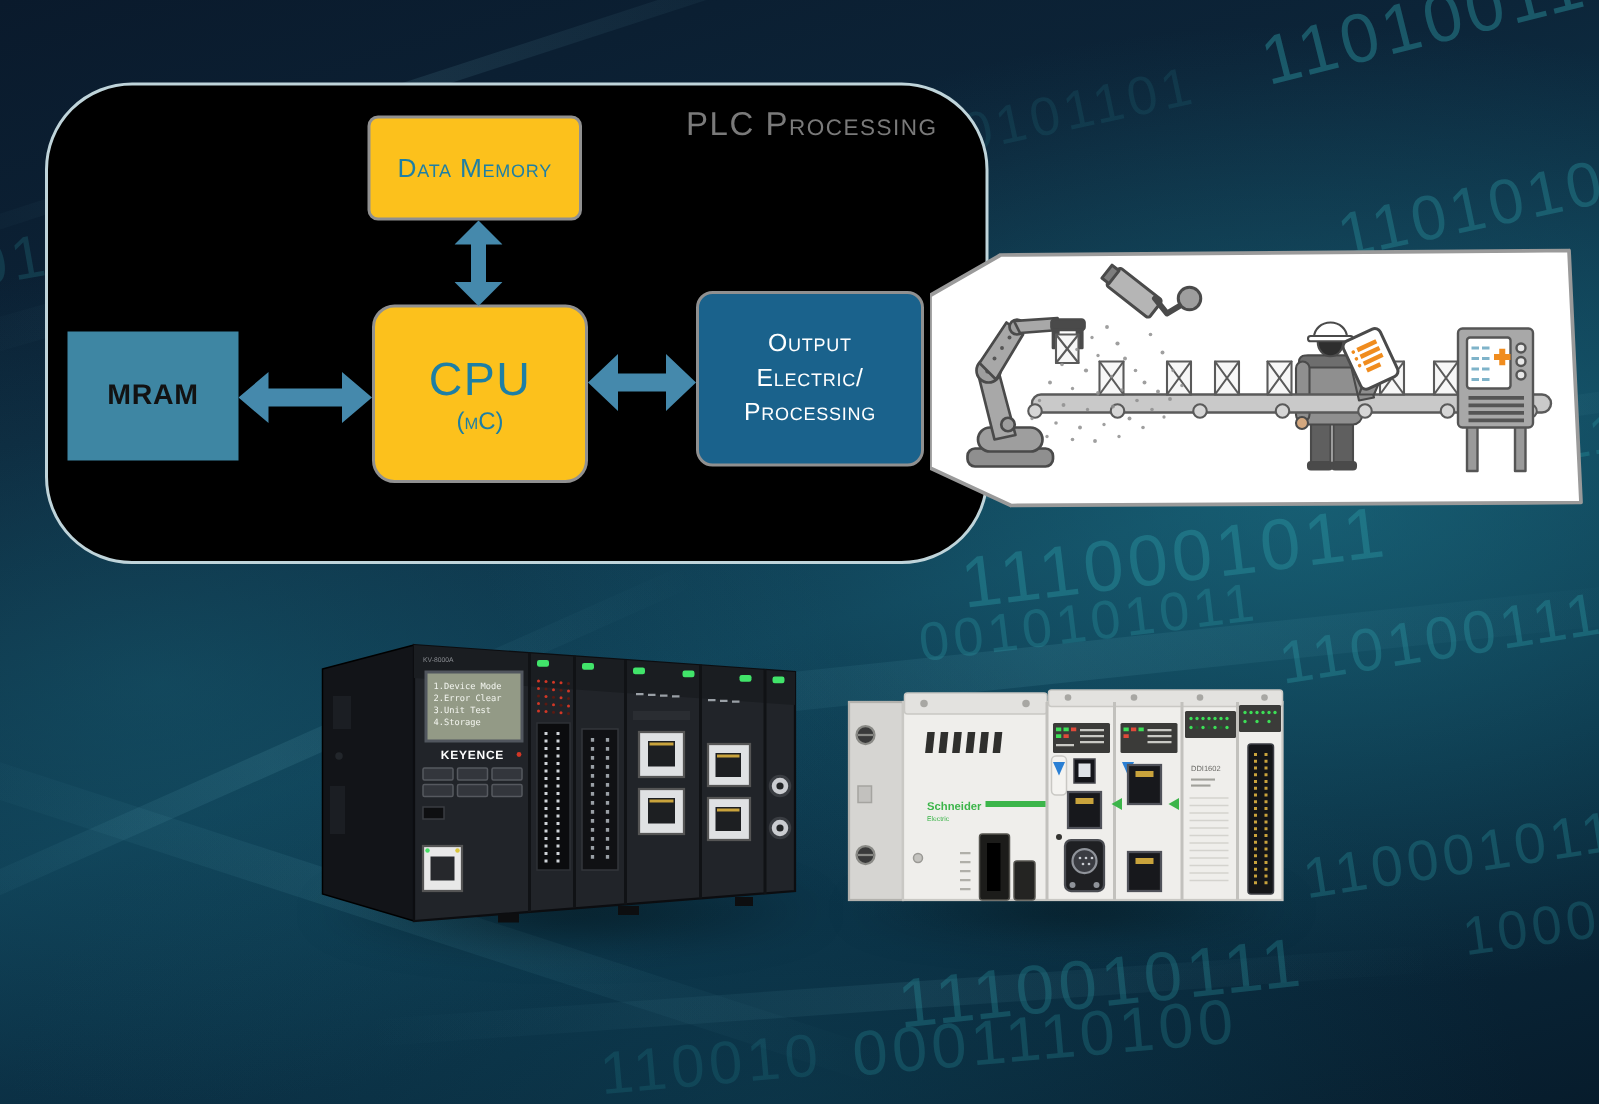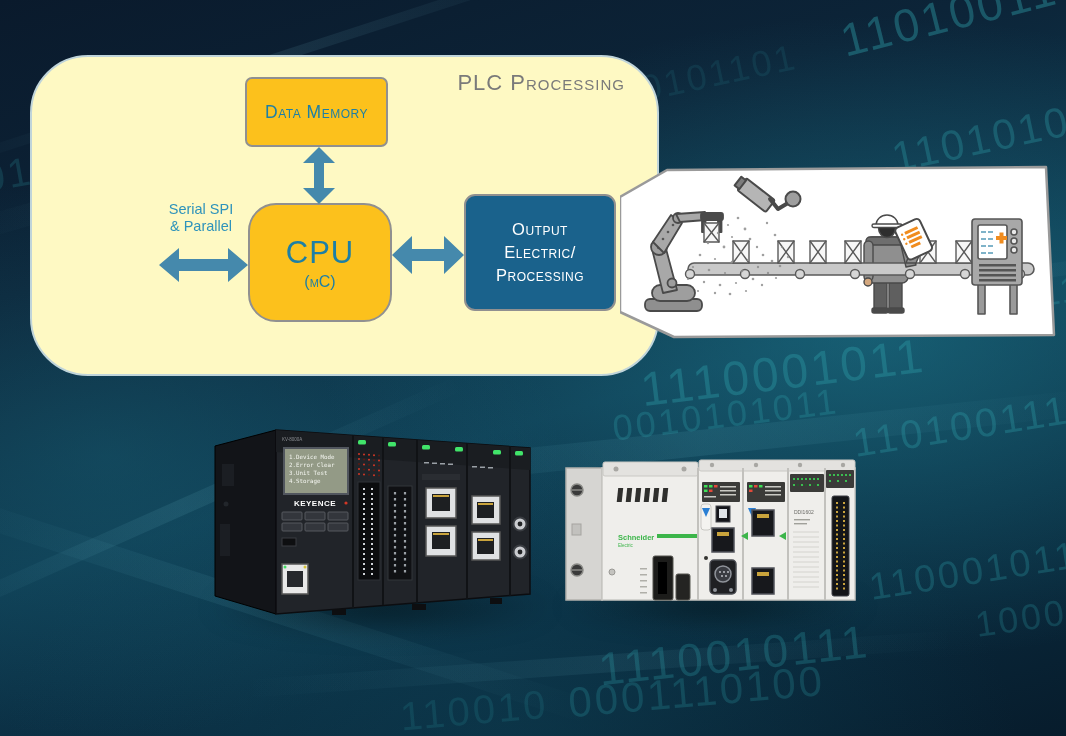--- a/index.html
+++ b/index.html
@@ -42,32 +42,32 @@
   .b6 {left:852px;top:404px;font-size:40px;transform:rotate(-9deg);opacity:.32;}
   .b7 {left:868px;top:548px;font-size:38px;transform:rotate(-9deg);opacity:.28;}
   .b8 {left:975px;top:596px;font-size:36px;transform:rotate(-8deg);opacity:.24;}
   .b9 {left:598px;top:628px;font-size:46px;transform:rotate(-6deg);opacity:.28;}
   .b10{left:568px;top:668px;font-size:42px;transform:rotate(-5deg);opacity:.24;}
   .b11{left:-18px;top:148px;font-size:40px;transform:rotate(-10deg);opacity:.20;}
   .b12{left:400px;top:688px;font-size:40px;transform:rotate(-5deg);opacity:.16;}
   .b13{left:640px;top:52px;font-size:36px;transform:rotate(-12deg);opacity:.12;}
   
   .panel{position:absolute;left:30px;top:55px;width:625px;height:317px;z-index:2;
-    background:#fef9c3;border:2px solid #bfd4da;border-radius:58px;}
+    background:#000000;border:2px solid #bfd4da;border-radius:58px;}
   .panel-title{position:absolute;right:32px;top:13px;font-size:22px;color:#7a7a7a;
     font-variant:small-caps;letter-spacing:1px;}
   .blk{position:absolute;display:flex;flex-direction:column;align-items:center;
     justify-content:center;text-align:center;box-sizing:border-box;}
   .blk-datamem{left:213px;top:20px;width:143px;height:70px;background:#fcc11c;
     border:2px solid #909090;border-radius:7px;color:#1d7fa5;font-size:17.5px;
     font-variant:small-caps;line-height:1.3;letter-spacing:.5px;}
   .blk-mram{left:13px;top:164px;width:114px;height:86px;background:#3e86a3;
     color:#121212;font-weight:bold;font-size:19px;letter-spacing:.5px;}
   .blk-cpu{left:216px;top:146px;width:144px;height:119px;background:#fcc11c;
-    border:2px solid #909090;border-radius:28px;color:#1d7fa5;}
+    border:2px solid #909090;border-radius:15px;color:#1d7fa5;}
   .blk-cpu .cpu-main{font-size:31px;font-variant:small-caps;letter-spacing:1px;}
   .blk-cpu .cpu-sub{font-size:16px;font-variant:small-caps;margin-top:2px;}
   .blk-output{left:432px;top:137px;width:152px;height:117px;background:#1a628c;
     border:2px solid #909090;border-radius:11px;color:#ffffff;font-size:16.5px;
     font-variant:small-caps;line-height:1.4;letter-spacing:.5px;}
   .bus-label{position:absolute;left:112px;top:144px;width:114px;text-align:center;
     color:#2e93bb;font-size:14.5px;line-height:1.2;}
   .arrow{position:absolute;}
   .ar1{left:127px;top:191px;}
   .ar2{left:360px;top:179px;}
@@ -108,36 +108,33 @@
 <span class="bin b10">0001110100</span>
 <span class="bin b11">0110</span>
 <span class="bin b12">110010</span>
 <span class="bin b13">0101101</span>
 
 <div class="panel">
   <div class="panel-title">PLC Processing</div>
 
   <div class="blk blk-datamem">Data Memory</div>
 
+  <div class="blk blk-mram">MRAM</div>
 
   <div class="blk blk-cpu">
     <span class="cpu-main">CPU</span>
     <span class="cpu-sub">(mC)</span>
   </div>
 
   <div class="blk blk-output">
     <span>Output</span>
     <span>Electric/</span>
     <span>Processing</span>
   </div>
 
-  <div class="bus-label">
-    <div>Serial SPI</div>
-    <div>&amp; Parallel</div>
-  </div>
 
   <svg class="arrow ar1" width="89" height="34">
     <polygon points="0,17 20,0 20,11 69,11 69,0 89,17 69,34 69,23 20,23 20,34" fill="#4589ac"></polygon>
   </svg>
   <svg class="arrow ar2" width="72" height="38">
     <polygon points="0,19 20,0 20,13 52,13 52,0 72,19 52,38 52,25 20,25 20,38" fill="#4589ac"></polygon>
   </svg>
   <svg class="arrow ar3" width="32" height="57">
     <polygon points="16,0 32,16 21,16 21,41 32,41 16,57 0,41 11,41 11,16 0,16" fill="#4589ac"></polygon>
   </svg>

